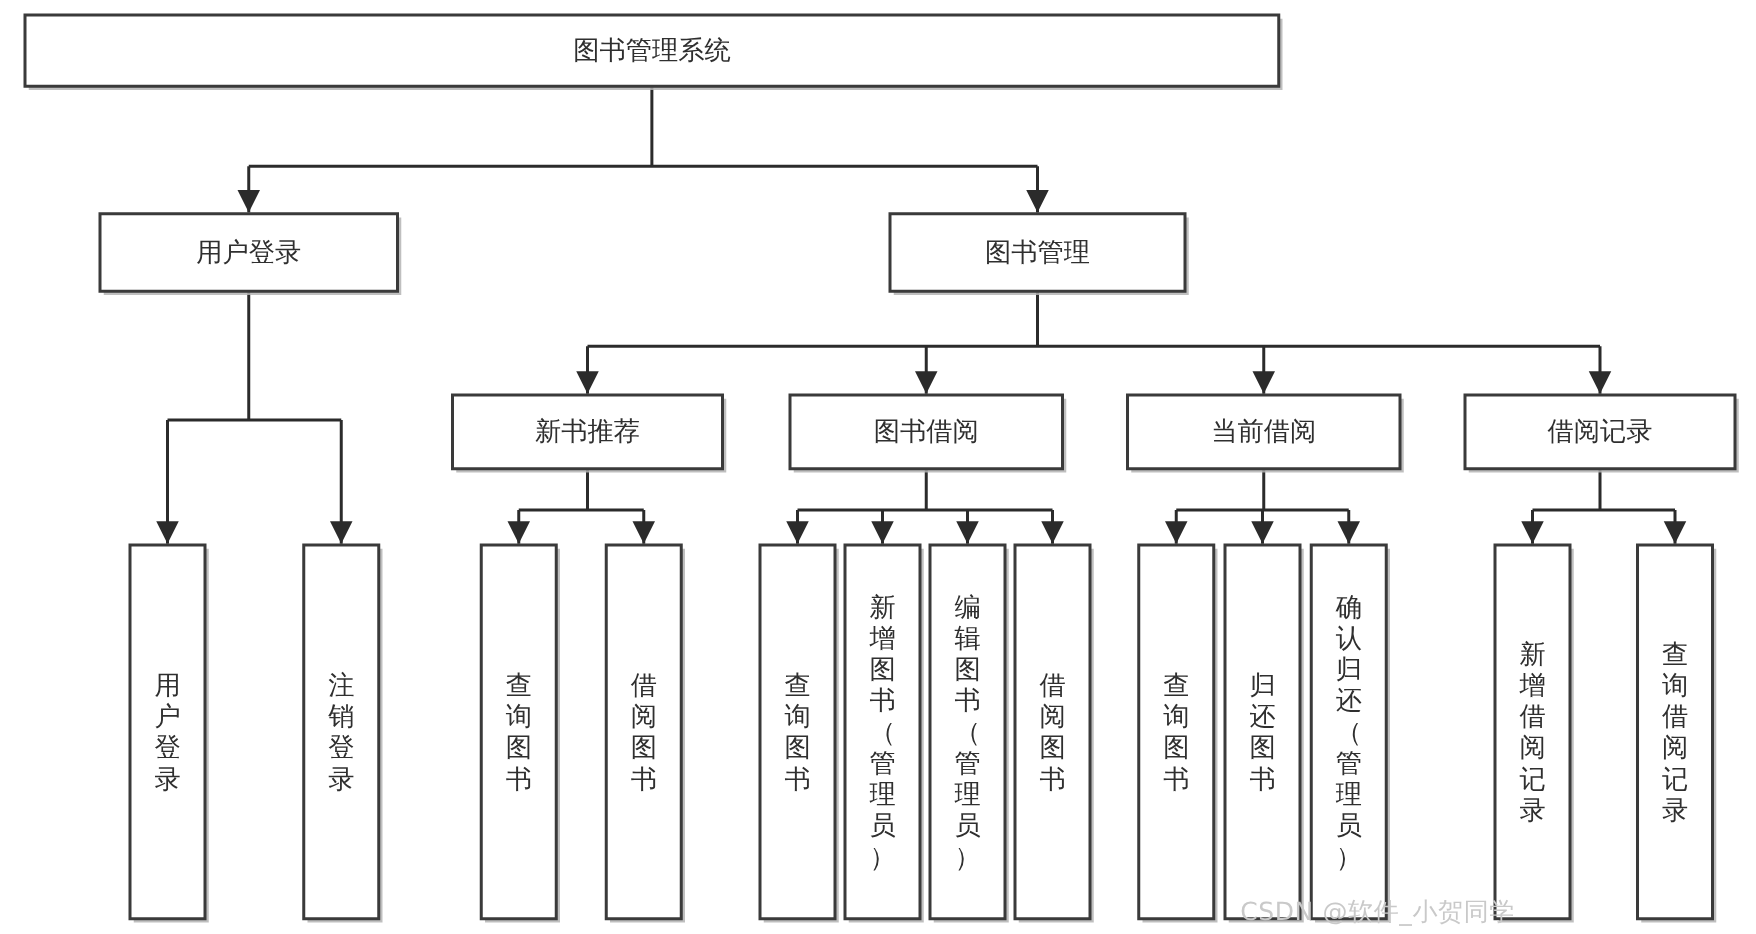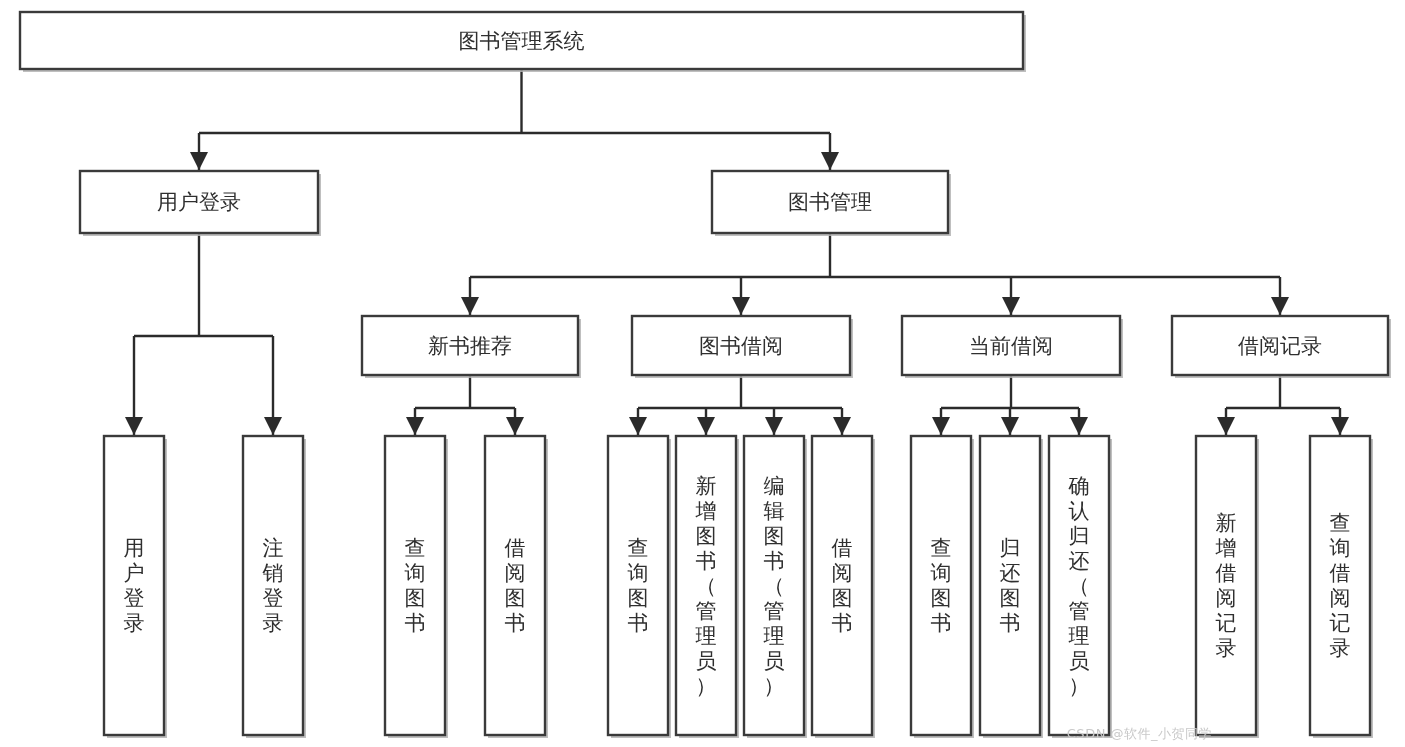--- a/index.html
+++ b/index.html
@@ -58,21 +58,21 @@
     font-family: "DejaVu Sans", "Liberation Sans", sans-serif;
     font-size: 21px;
     fill: #2f2f2f;
     text-anchor: middle;
   }
   .watermark {
     position: absolute;
     right: 12px;
     bottom: 4px;
     font-family: "DejaVu Sans", "Liberation Sans", sans-serif;
-    font-size: 13px;
+    font-size: 20px;
     color: #c9c9c9;
     letter-spacing: 0.5px;
     white-space: nowrap;
     user-select: none;
   }
 </style>
 </head>
 <body>
 
 <div id="diagram-root">

